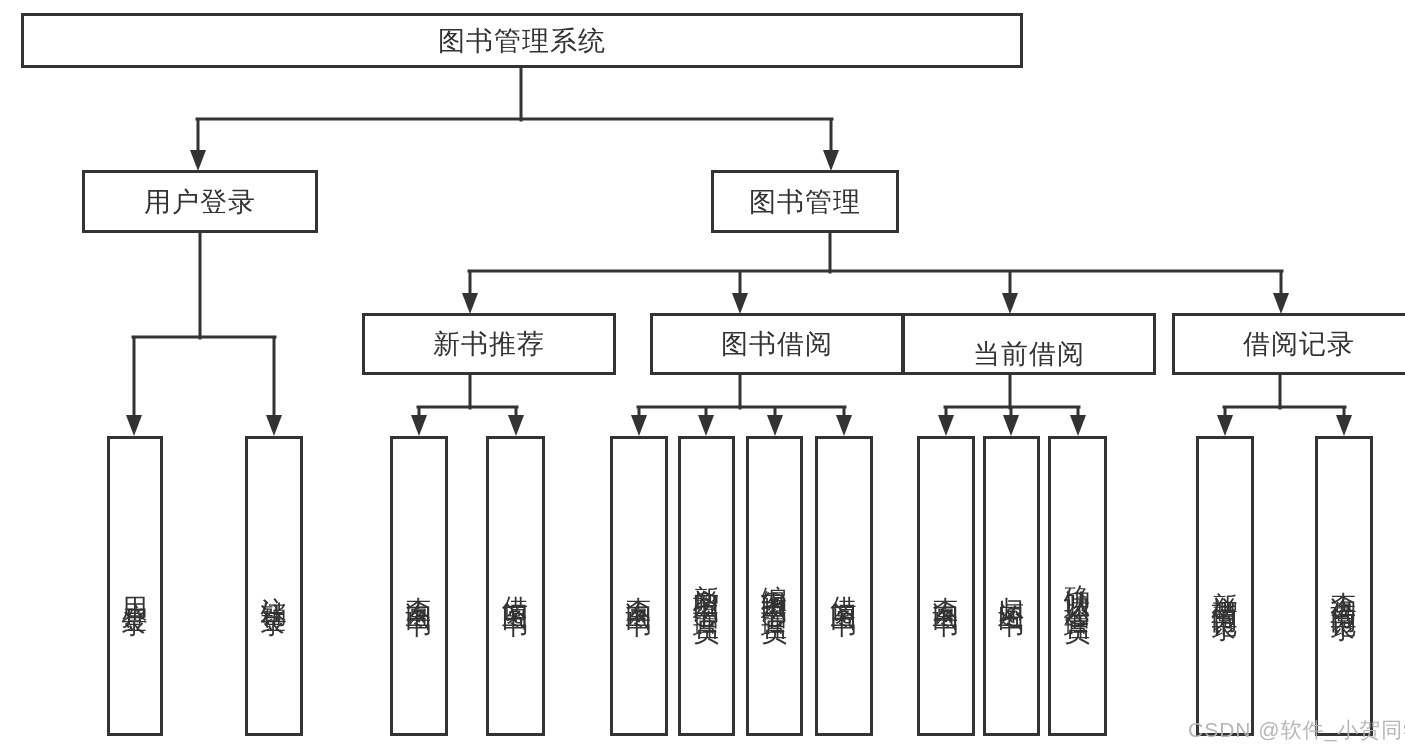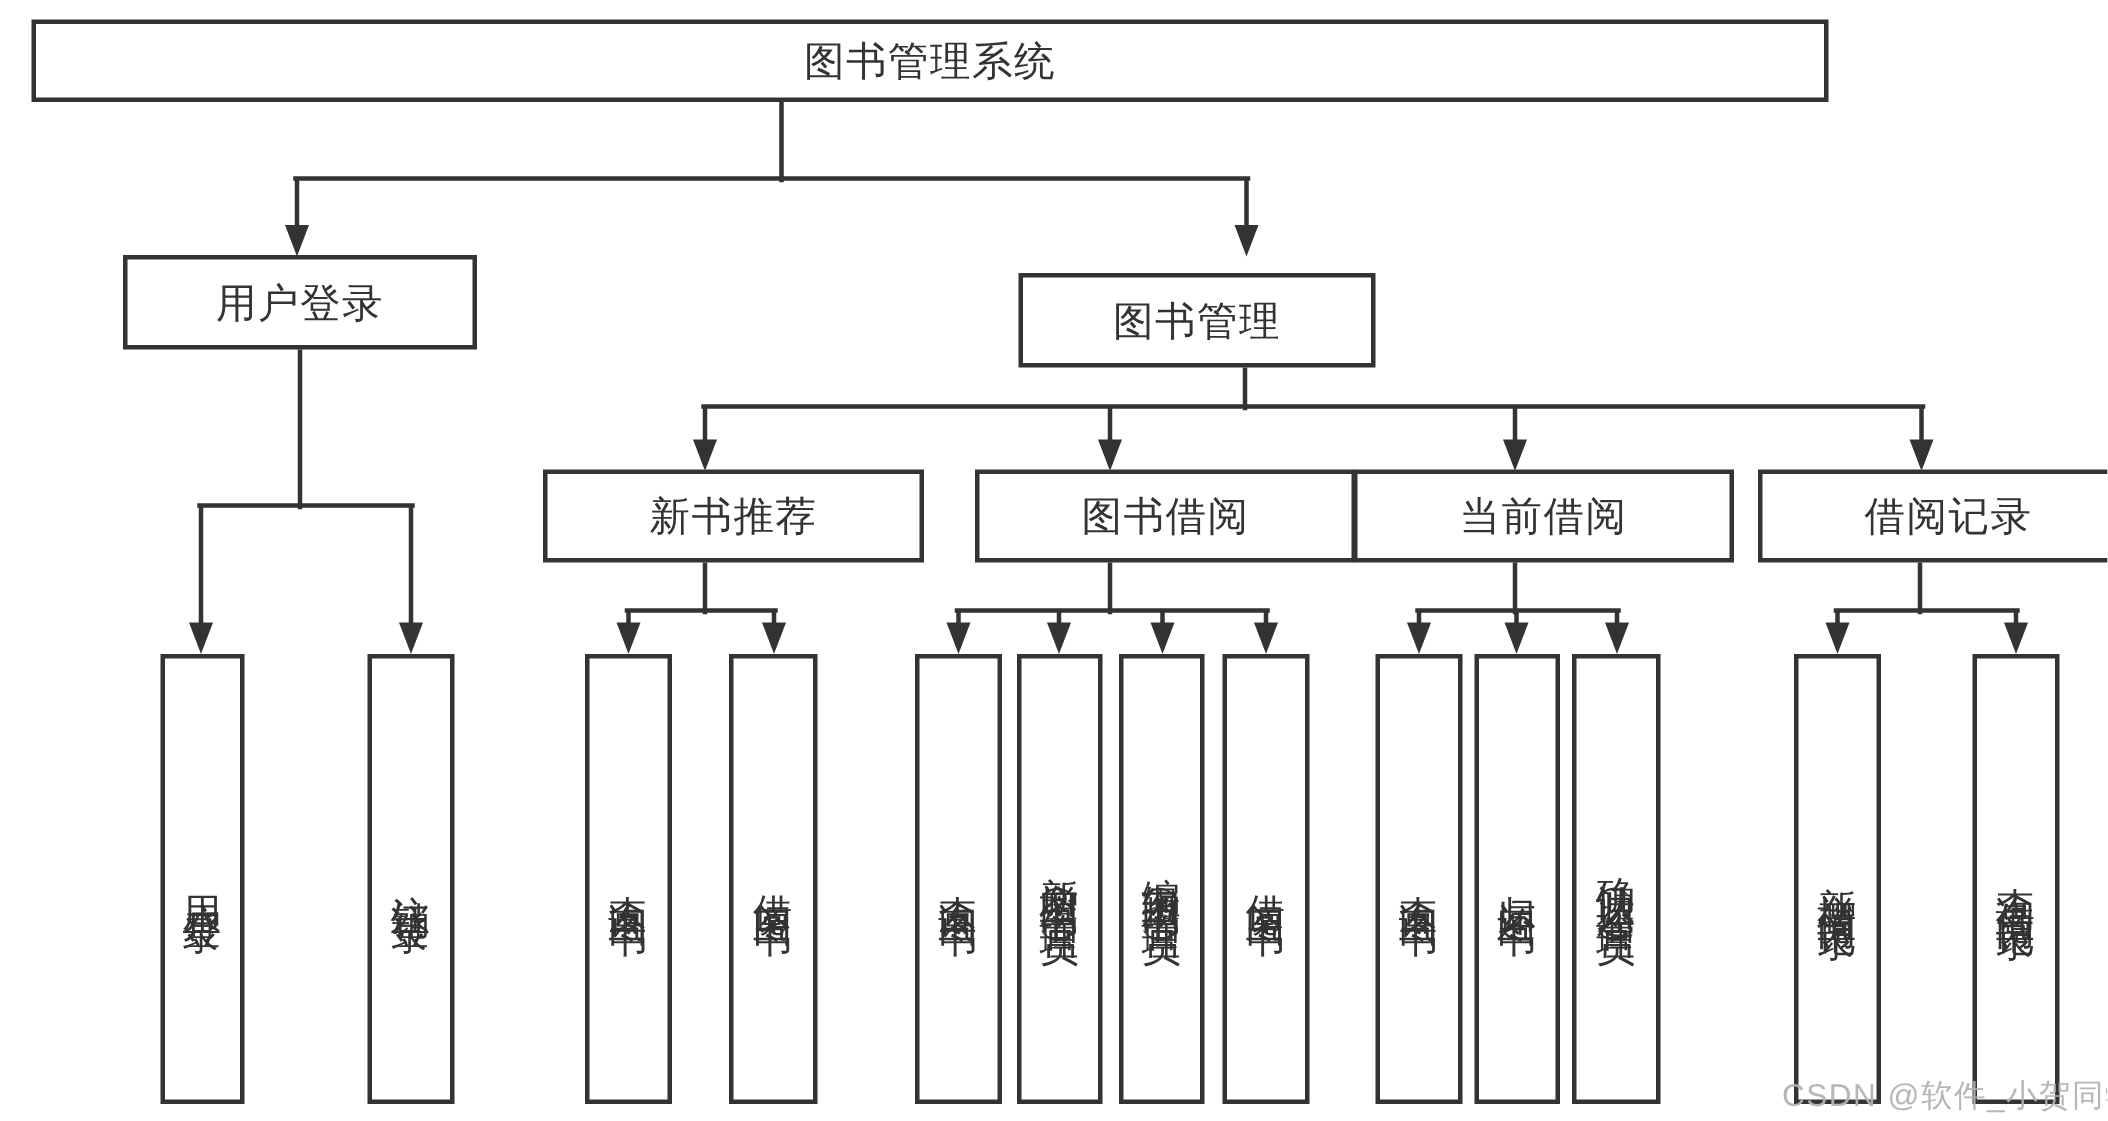--- a/index.html
+++ b/index.html
@@ -33,29 +33,29 @@
   }
   .node.leaf .lbl {
     writing-mode: vertical-rl;
     text-orientation: mixed;
     font-size: 26px;
     letter-spacing: 5px;
     line-height: 1;
     white-space: nowrap;
   }
   
-  .n-root   { left: 21px;  top: 13px;  width: 1198px; height: 55px; }
+  .n-root   { left: 21px;  top: 13px;  width: 1002px; height: 55px; }
   
   .n-userlogin { left: 82px;  top: 170px; width: 236px; height: 63px; }
-  .n-bookmgmt  { left: 679px; top: 170px; width: 238px; height: 63px; margin-top: 12px; }
+  .n-bookmgmt  { left: 711px; top: 170px; width: 188px; height: 63px; }
   
   .n-l3 { top: 313px; width: 254px; height: 62px; }
   .n-newrec  { left: 362px; }
   .n-borrow  { left: 650px; }
-  .n-current { left: 902px; }
+  .n-current { left: 902px; align-items: flex-end; }
   .n-record  { left: 1172px; }
   
   .leaf { top: 436px; height: 300px; }
   .lf-1  { left: 107px;  width: 56px; }
   .lf-2  { left: 245px;  width: 58px; }
   .lf-3  { left: 390px;  width: 58px; }
   .lf-4  { left: 486px;  width: 59px; }
   .lf-5  { left: 610px;  width: 58px; }
   .lf-6  { left: 678px;  width: 57px; }
   .lf-7  { left: 746px;  width: 57px; }

